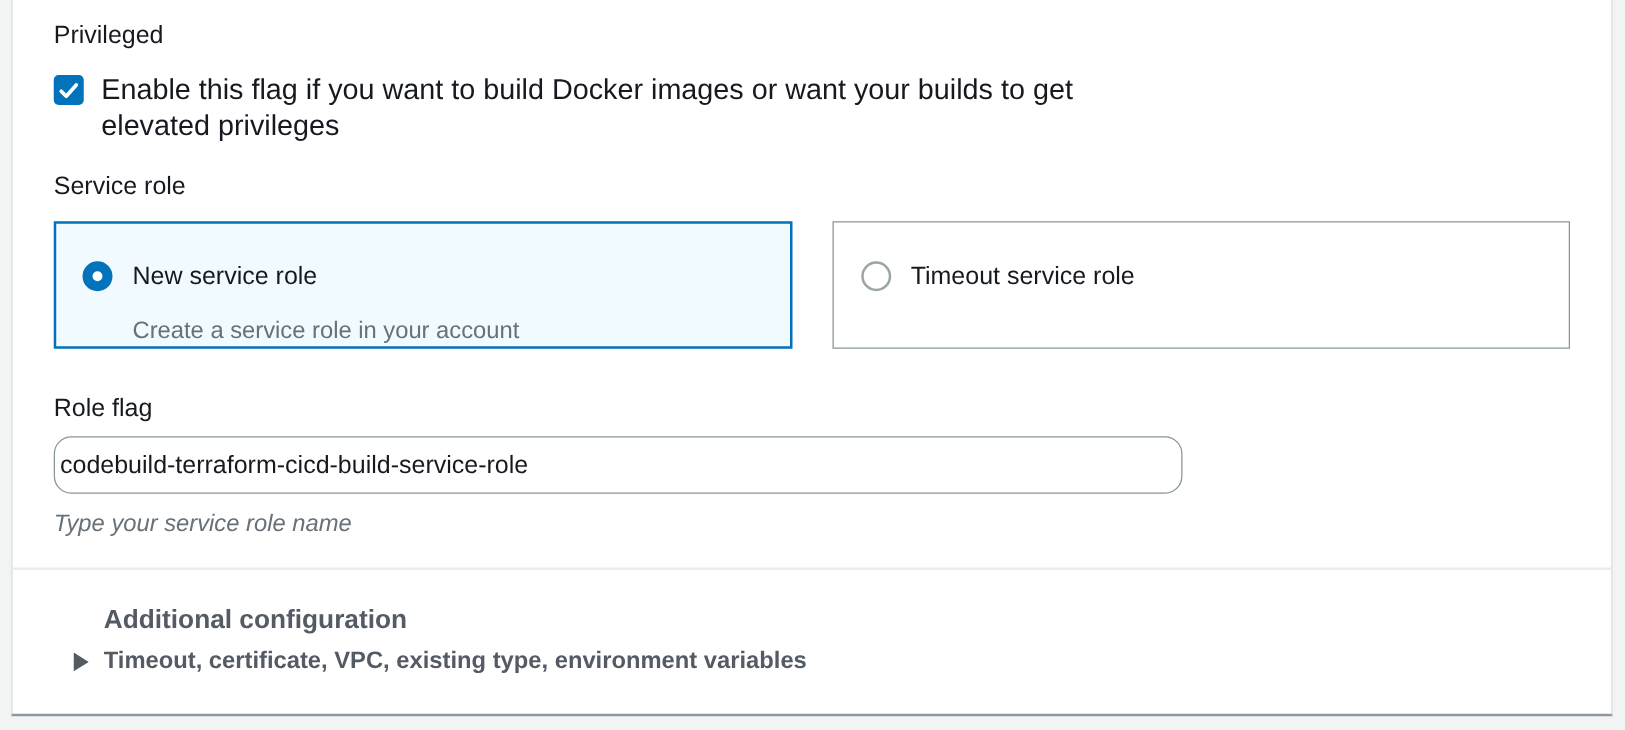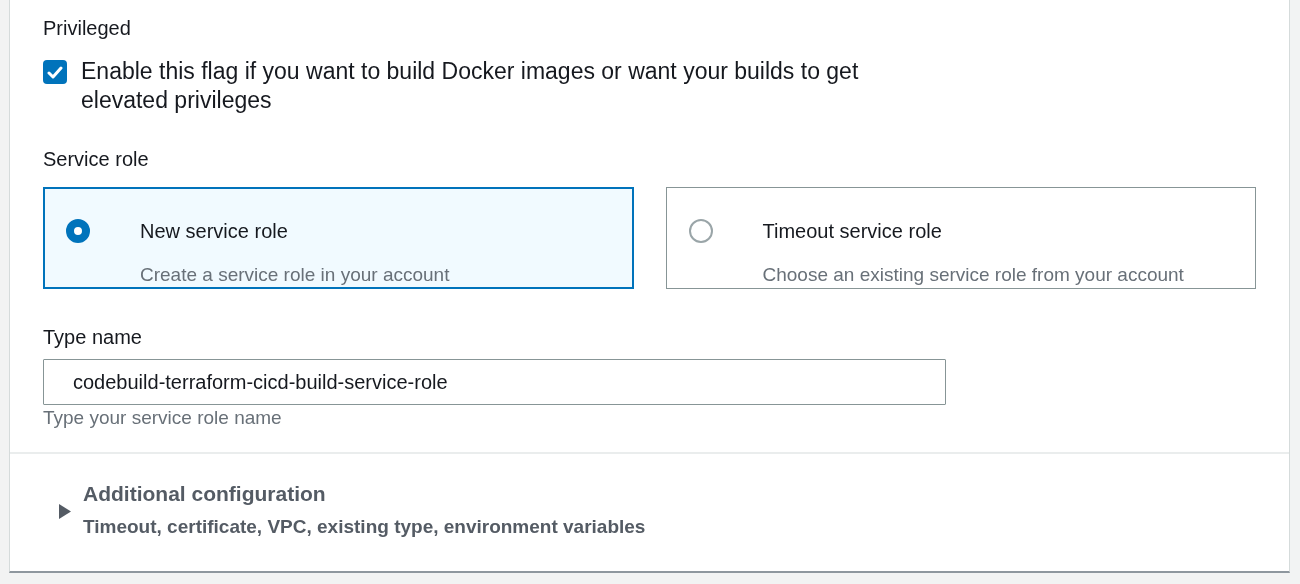--- a/index.html
+++ b/index.html
@@ -54,36 +54,35 @@
     display: flex; align-items: center; justify-content: center;
   }
   .checkbox svg { display: block; }
   .checkbox-label {
     margin-left: 14px;
     width: 795px;
     font-size: 23px;
     line-height: 29px;
     color: var(--text-dark);
   }
-  .section-label { margin-top: 30px; }
+  .section-label { margin-top: 20px; }
   .tiles {
     margin-top: 14px;
     display: flex;
     gap: 32px;
   }
   .tile {
     width: 592px;
     height: 102px;
     background: #ffffff;
     border: 1px solid var(--border-gray);
     display: flex;
     align-items: flex-start;
     padding: 29px 0 0 22px;
     cursor: pointer;
-    gap: 34px;
   }
   .tile.selected {
     border: 2px solid var(--accent-blue);
     background: var(--selected-bg);
     padding: 28px 0 0 21px;
   }
   .radio {
     flex: none;
     width: 24px; height: 24px;
     border-radius: 50%;
@@ -106,42 +105,44 @@
     line-height: 26px;
     color: var(--text-gray);
   }
   .role-label { margin-top: 34px; }
   .text-input {
     display: block;
     margin-top: 8px;
     width: 903px;
     height: 46px;
     border: 1px solid var(--border-gray);
-    border-radius: 1px;
-    padding: 0 29px;
+    border-radius: 14px;
+    padding: 0 4px;
     font-family: "Liberation Sans", sans-serif;
     font-size: 20px;
     color: var(--text-dark);
     background: #fff;
     outline: none;
   }
   .helper {
+    margin-top: 12px;
     font-size: 19px;
     line-height: 26px;
     color: var(--text-gray);
+    font-style: italic;
   }
   .divider {
     margin: 21px -33px 0 -33px;
     border-top: 2px solid var(--divider);
   }
   .expander {
     margin-top: 26px;
     padding-left: 15px;
     display: flex;
-    align-items: center;
+    align-items: flex-end;
     cursor: pointer;
   }
   .caret-wrap {
     flex: none;
     width: 25px;
     padding-top: 7px;
   }
   .exp-title {
     font-size: 21px;
     line-height: 28px;
@@ -180,26 +181,25 @@
         <span class="radio selected"></span>
         <div class="tile-text">
           <div class="tile-title">New service role</div>
           <div class="tile-desc">Create a service role in your account</div>
         </div>
       </div>
       <div class="tile">
         <span class="radio"></span>
         <div class="tile-text">
           <div class="tile-title">Timeout service role</div>
-          <div class="tile-desc">Choose an existing service role from your account</div>
         </div>
       </div>
     </div>
 
-    <div class="field-label role-label">Type name</div>
+    <div class="field-label role-label">Role flag</div>
 
     <input class="text-input" type="text" value="codebuild-terraform-cicd-build-service-role" style="">
 
     <div class="helper">Type your service role name</div>
 
     <div class="divider"></div>
 
     <div class="expander">
       <span class="caret-wrap">
         <svg width="13" height="15" viewBox="0 0 13 15">

